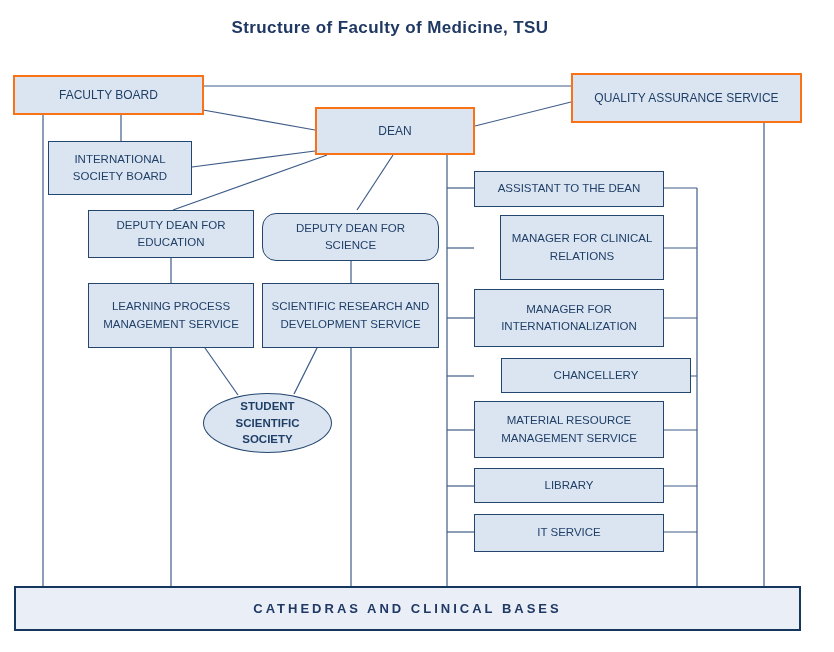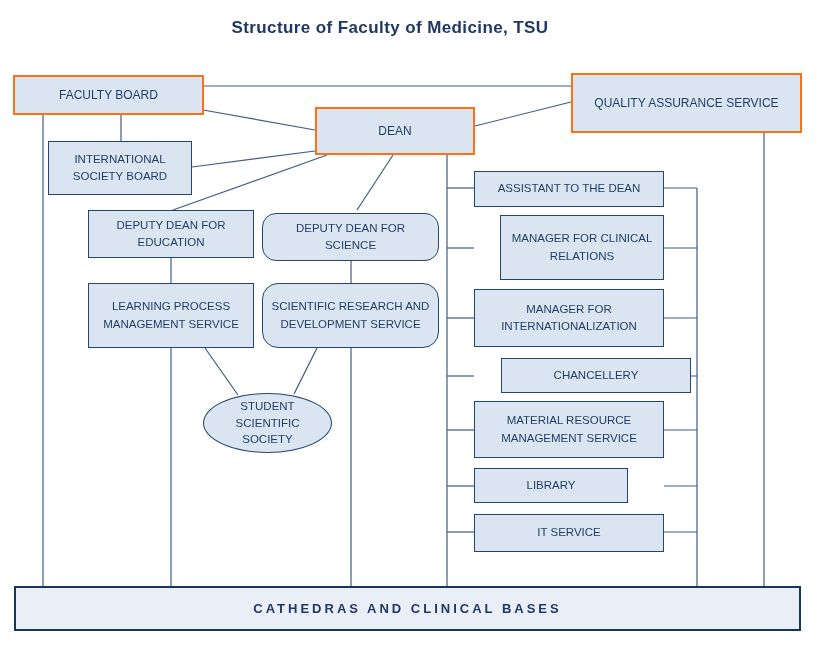--- a/index.html
+++ b/index.html
@@ -87,21 +87,21 @@
       <line x1="764" y1="115" x2="764" y2="586"></line>
     </g>
   </svg>
 
   <div class="title">Structure of Faculty of Medicine, TSU</div>
 
   <div class="node primary" style="left:13px;top:75px;width:191px;height:40px;">
     <span>FACULTY BOARD</span>
   </div>
 
-  <div class="node primary" style="left:571px;top:73px;width:231px;height:60px;align-items:center;">
+  <div class="node primary" style="left:571px;top:73px;width:231px;height:50px;align-items:center;">
     <span>QUALITY ASSURANCE SERVICE</span>
   </div>
 
   <div class="node primary" style="left:315px;top:107px;width:160px;height:48px;">
     <span>DEAN</span>
   </div>
 
   <div class="node" style="left:48px;top:141px;width:144px;height:54px;">
     <span>INTERNATIONAL SOCIETY BOARD</span>
   </div>
@@ -111,25 +111,25 @@
   </div>
 
   <div class="node" style="left:262px;top:213px;width:177px;height:48px;border-radius:14px;">
     <span>DEPUTY DEAN FOR SCIENCE</span>
   </div>
 
   <div class="node" style="left:88px;top:283px;width:166px;height:65px;">
     <span>LEARNING PROCESS MANAGEMENT SERVICE</span>
   </div>
 
-  <div class="node" style="left:262px;top:283px;width:177px;height:65px;border-radius:16px;">
+  <div class="node" style="left:262px;top:283px;width:177px;height:65px;">
     <span>SCIENTIFIC RESEARCH AND DEVELOPMENT SERVICE</span>
   </div>
 
-  <div class="node ellipse" style="left:203px;top:393px;width:129px;height:60px;">
+  <div class="node ellipse" style="left:203px;top:393px;width:129px;height:60px;font-weight:bold;">
     <span>STUDENT SCIENTIFIC SOCIETY</span>
   </div>
 
   <div class="node" style="left:474px;top:171px;width:190px;height:36px;">
     <span>ASSISTANT TO THE DEAN</span>
   </div>
 
   <div class="node" style="left:500px;top:215px;width:164px;height:65px;">
     <span>MANAGER FOR CLINICAL RELATIONS</span>
   </div>
@@ -139,21 +139,21 @@
   </div>
 
   <div class="node" style="left:474px;top:358px;width:190px;height:35px;margin-left:27px;">
     <span>CHANCELLERY</span>
   </div>
 
   <div class="node" style="left:474px;top:401px;width:190px;height:57px;">
     <span>MATERIAL RESOURCE MANAGEMENT SERVICE</span>
   </div>
 
-  <div class="node" style="left:474px;top:468px;width:154px;height:35px;">
+  <div class="node" style="left:474px;top:468px;width:190px;height:35px;">
     <span>LIBRARY</span>
   </div>
 
   <div class="node" style="left:474px;top:514px;width:190px;height:38px;">
     <span>IT SERVICE</span>
   </div>
 
   <div class="node bottom-bar" style="left:14px;top:586px;width:787px;height:45px;">
     <span>CATHEDRAS AND CLINICAL BASES</span>
   </div>

